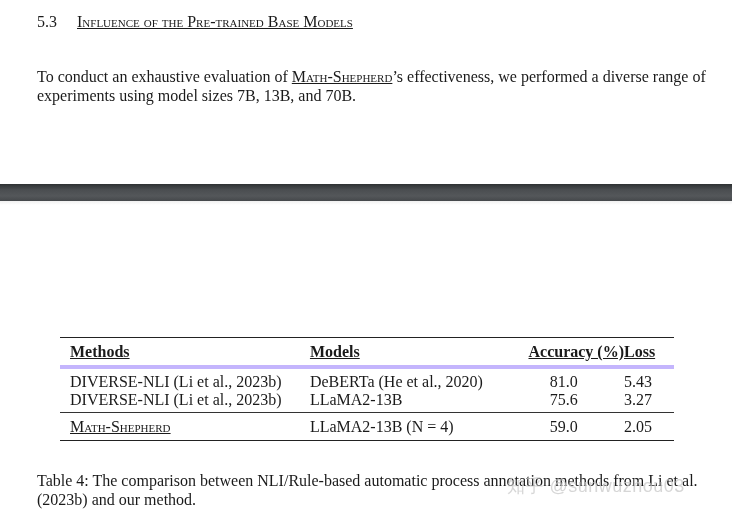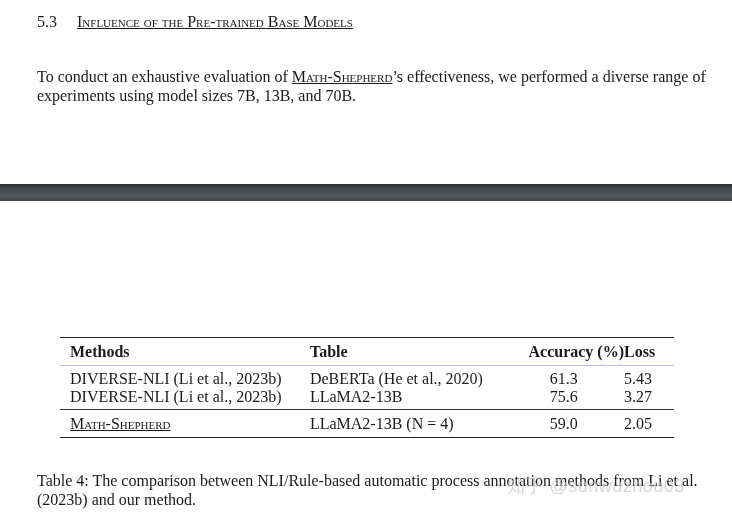--- a/index.html
+++ b/index.html
@@ -68,21 +68,22 @@
       font-size: 16px;
       line-height: 17.5px;
     }
     th, td {
       padding: 0;
       white-space: nowrap;
       vertical-align: middle;
     }
     thead tr {
       border-top: 1.6px solid #222;
-      border-bottom: 1px solid #c4b5fd;
+      border-bottom: 4px solid #c4b5fd;
+      text-decoration: underline;
     }
     thead th {
       font-weight: bold;
       height: 27px;
       text-align: left;
     }
     tbody.group1 td {
       height: 17.5px;
     }
     tbody.group1 tr:first-child td { padding-top: 4px; }
@@ -131,30 +132,30 @@
 </div>
 
 <div class="divider-bar"></div>
 <div class="divider-shadow"></div>
 
 <div class="table-wrap">
   <table>
     <thead>
       <tr>
         <th class="c-method">Methods</th>
-        <th class="c-model">Table</th>
+        <th class="c-model">Models</th>
         <th class="c-acc">Accuracy (%)</th>
         <th class="c-loss">Loss</th>
       </tr>
     </thead>
     <tbody class="group1">
       <tr>
         <td class="c-method">DIVERSE-NLI (Li et al., 2023b)</td>
         <td class="c-model">DeBERTa (He et al., 2020)</td>
-        <td class="c-acc">61.3</td>
+        <td class="c-acc">81.0</td>
         <td class="c-loss">5.43</td>
       </tr>
       <tr>
         <td class="c-method">DIVERSE-NLI (Li et al., 2023b)</td>
         <td class="c-model">LLaMA2-13B</td>
         <td class="c-acc">75.6</td>
         <td class="c-loss">3.27</td>
       </tr>
     </tbody>
     <tbody class="group2">

